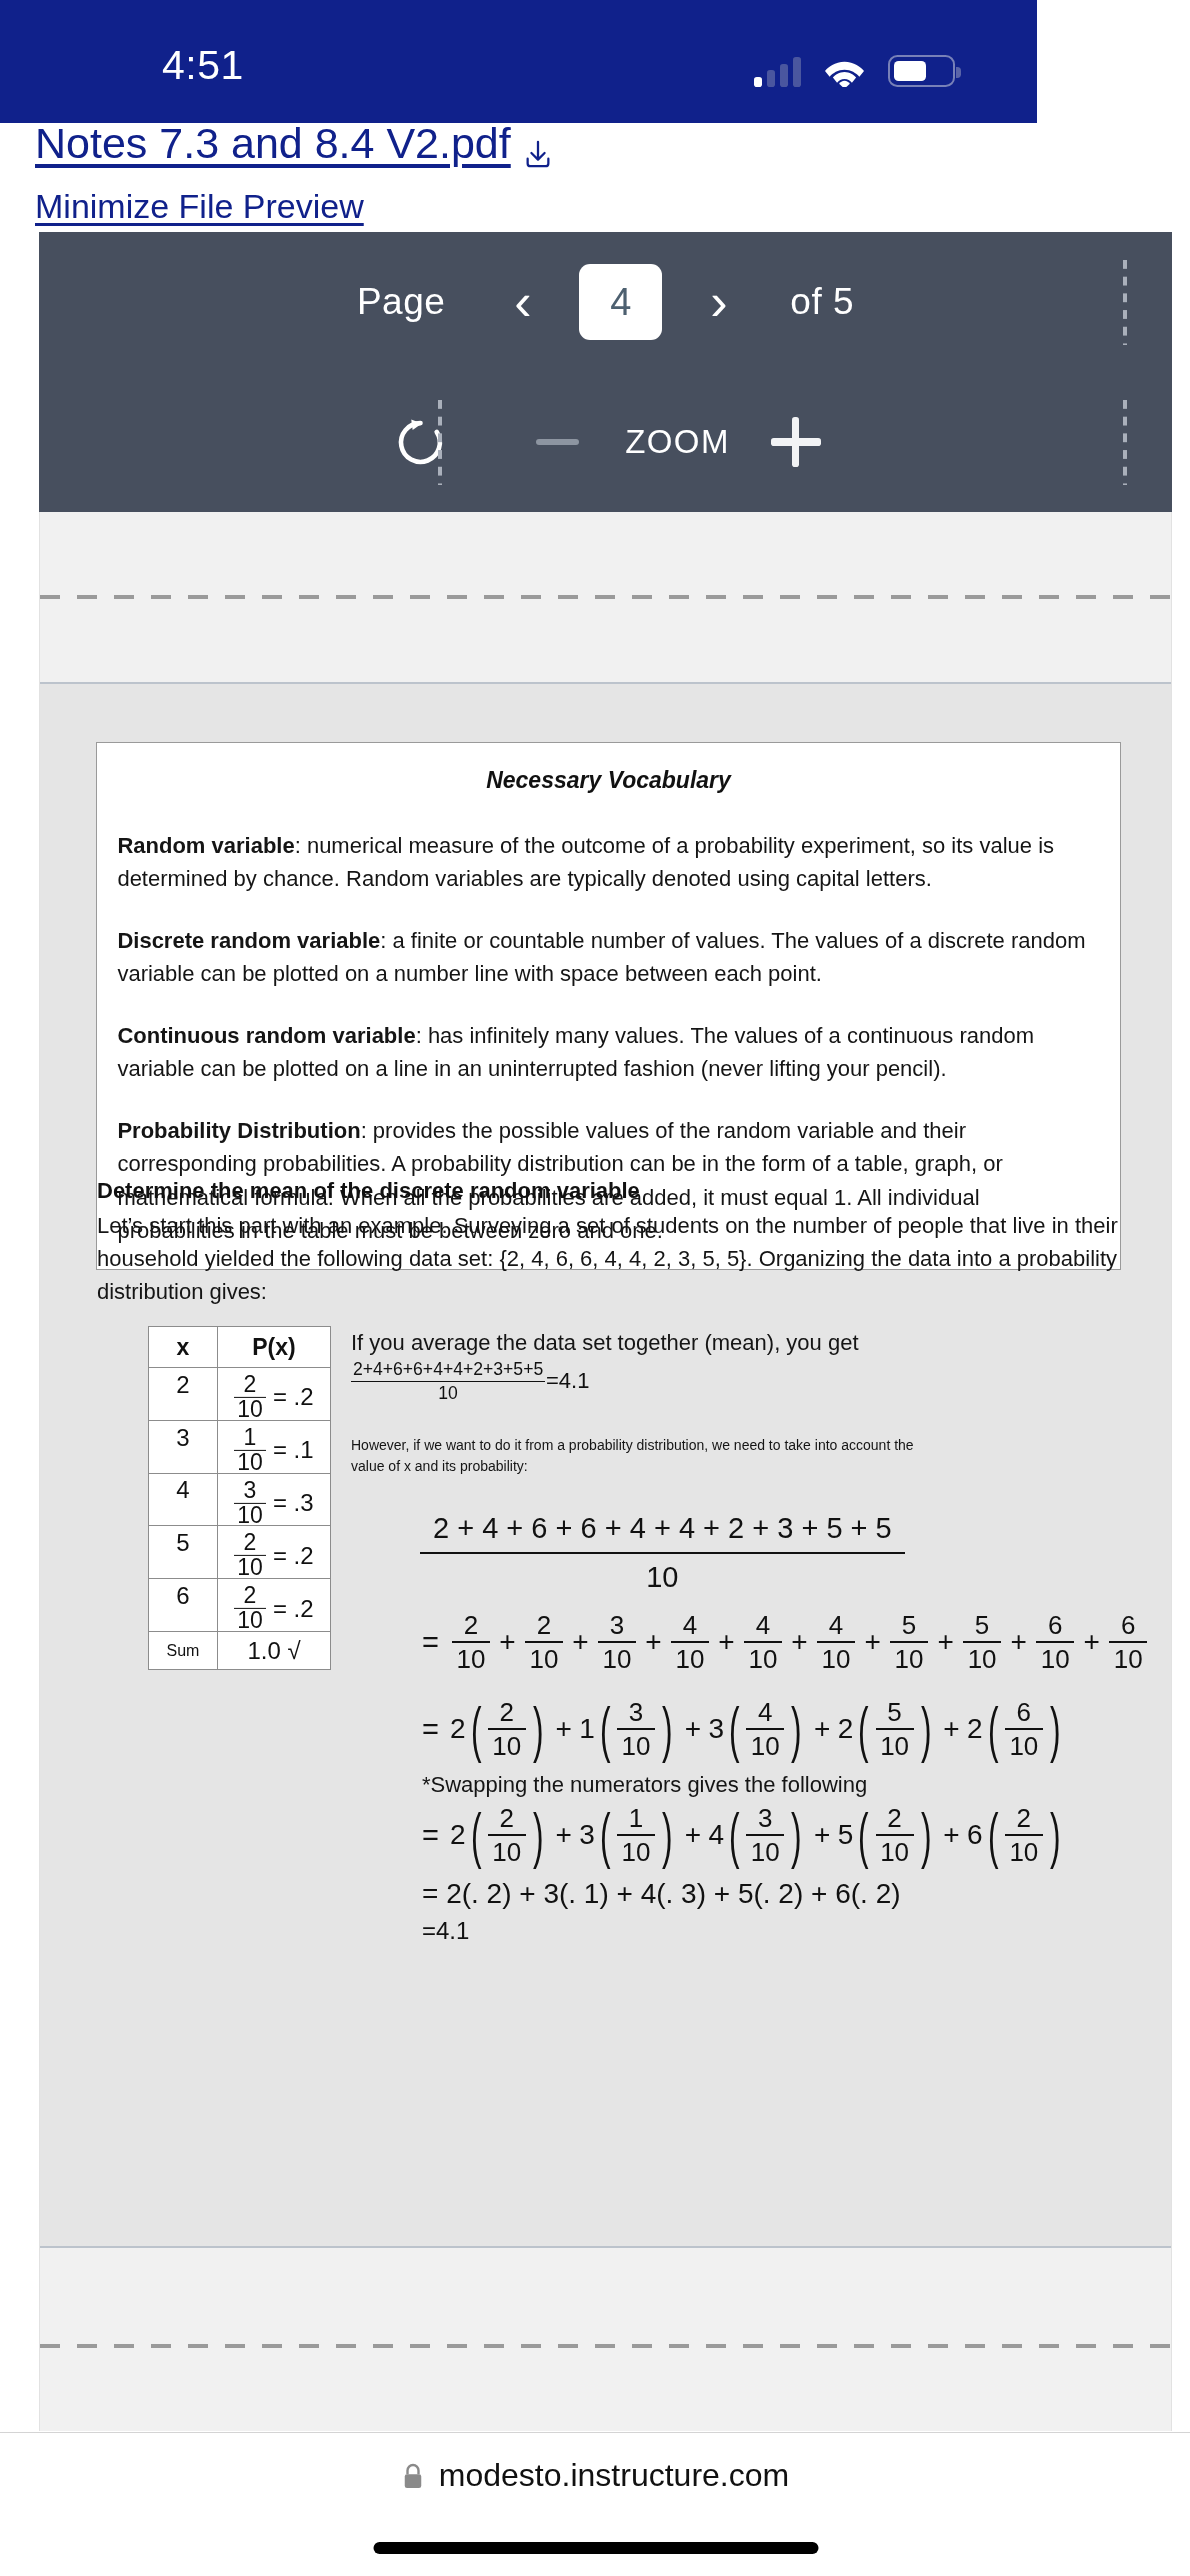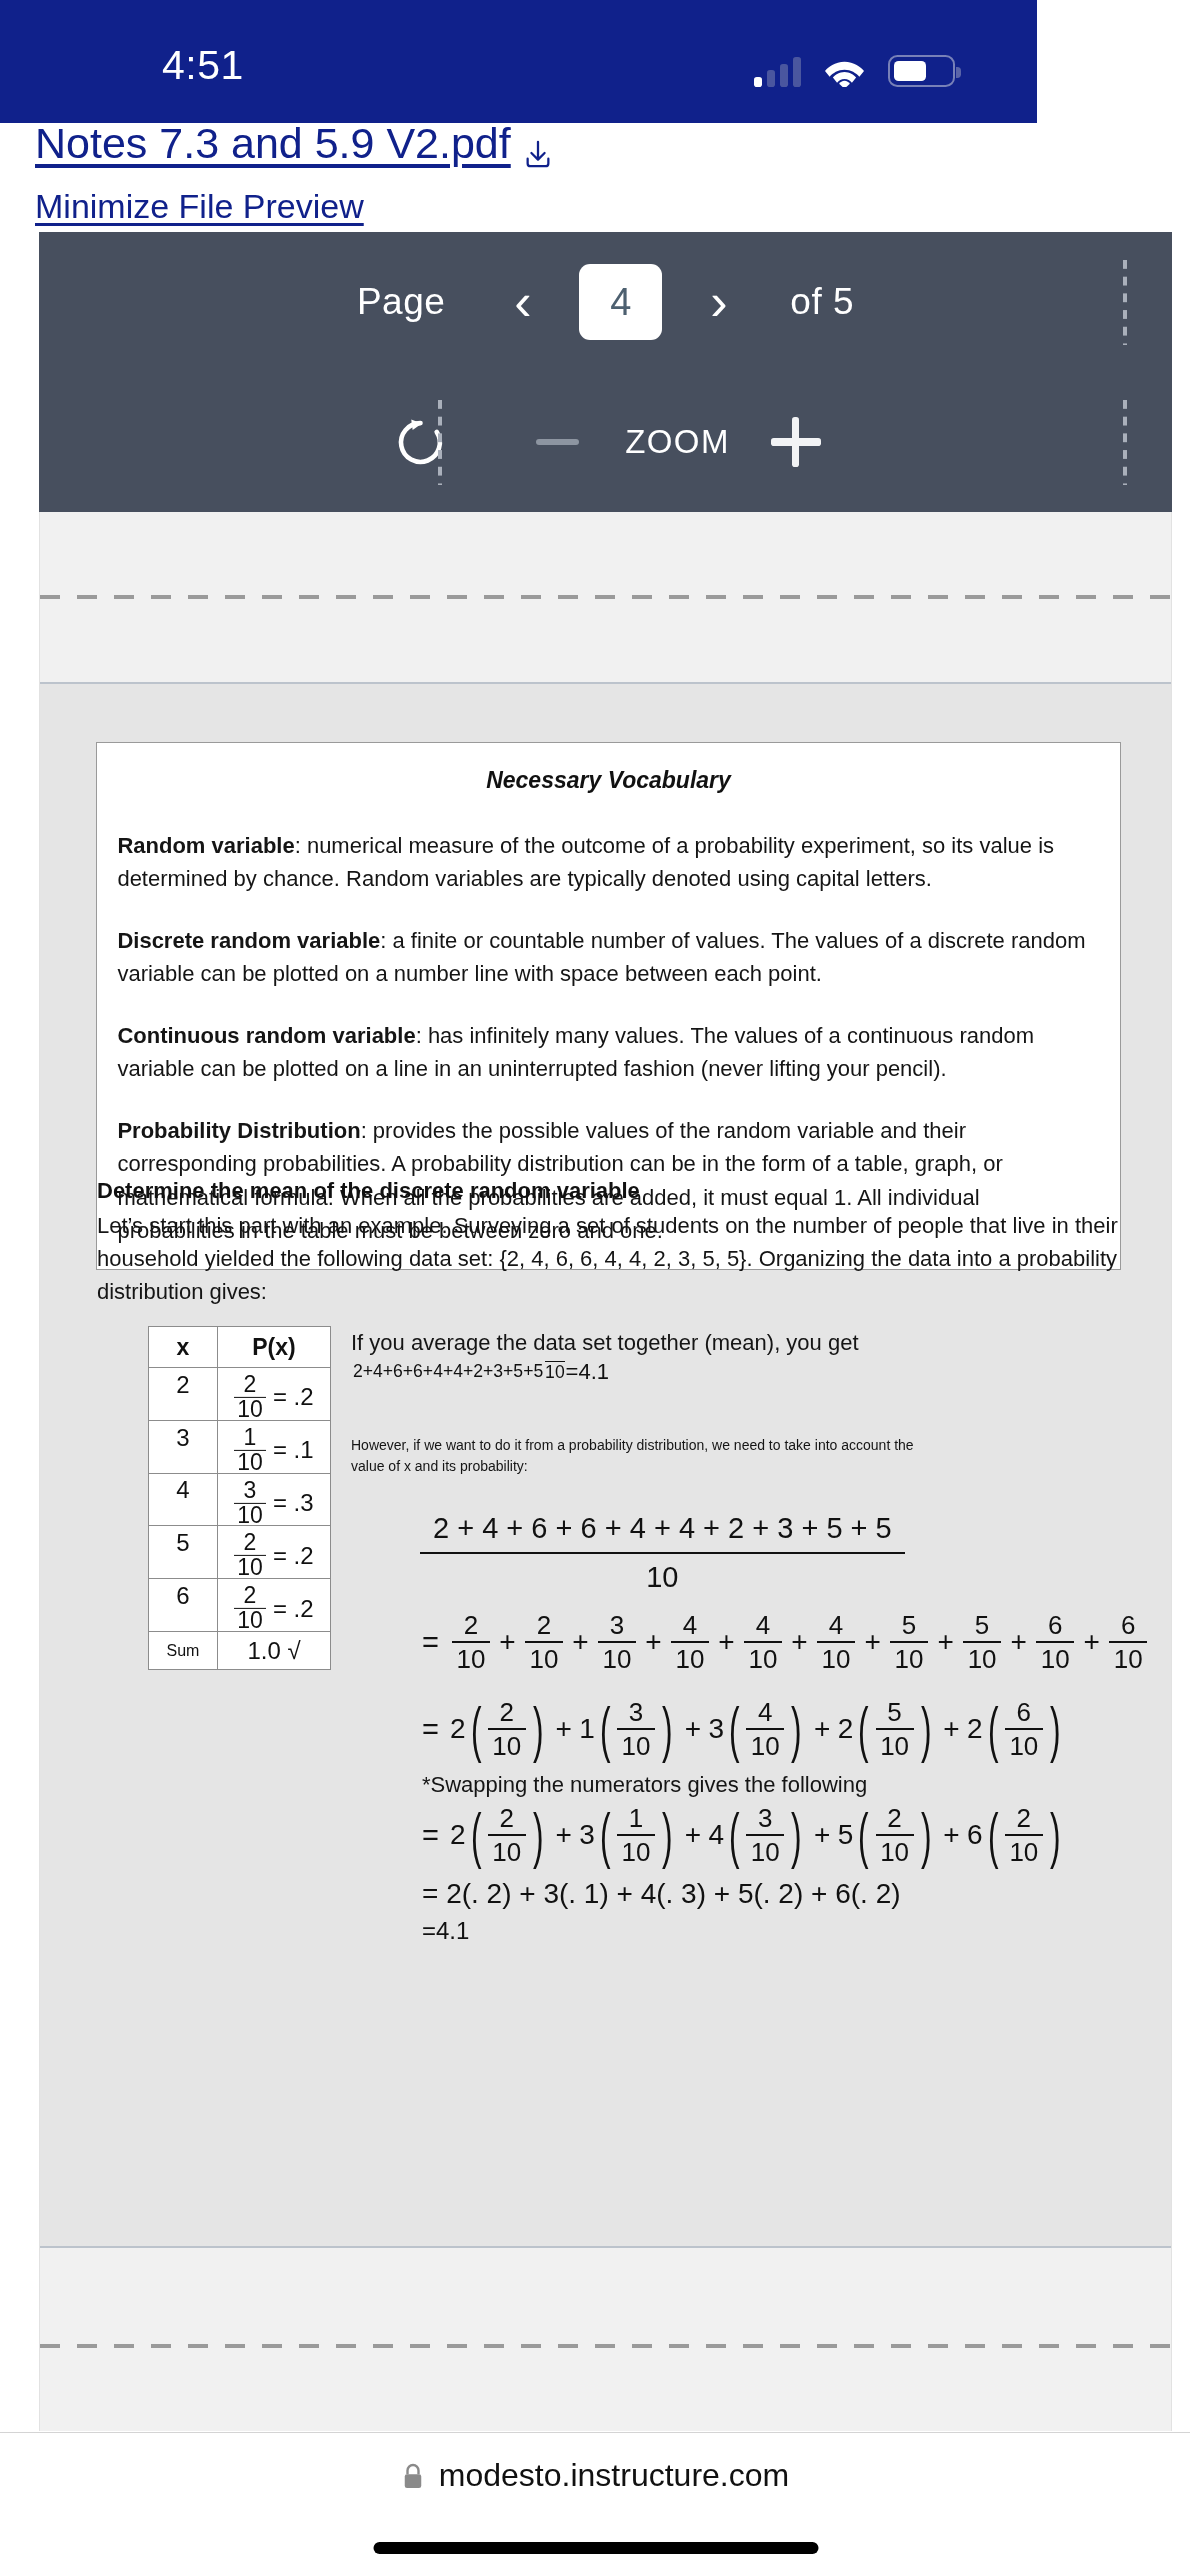--- a/index.html
+++ b/index.html
@@ -187,21 +187,21 @@
 
   
   .avg-text{
     position:absolute; left:311px; top:643px; width:519px;
     font-size:22px; color:#151515; line-height:1.45;
   }
   .avg-frac{
     position:absolute; left:311px; top:675px;
     display:flex; align-items:center; font-size:17.6px; color:#111;
   }
-  .avg-frac .stack{ display:flex; align-items:center; }
+  .avg-frac .stack{ display:flex; flex-direction:column; align-items:center; }
   .avg-frac .stack .n{ padding:0 1.9px 0.9px 1.9px; }
   .avg-frac .stack .d{ border-top:1.4px solid #111; width:100%; text-align:center; padding-top:0.9px; }
   .avg-frac .eq{ font-size:22px; margin-left:0.9px; }
 
   .however-text{
     position:absolute; left:311px; top:751px; width:570px;
     font-size:14px; color:#151515; line-height:1.5;
   }
 
   
@@ -274,21 +274,21 @@
           <path d="M21 25.5 C23.5 25.5 25.5 27 26.8 28.6 L21 34 L15.2 28.6 C16.5 27 18.5 25.5 21 25.5 Z" fill="#fff"></path>
         </svg>
       </div>
       <div class="battery">
         <div class="fill"></div>
           <div class="cap"></div>
       </div>
     </div>
   </div>
 
-  <a class="file-title" href="#"><span>Notes 7.3 and 5.9 V2.pdf</span><span class="dl-icon"><svg width="32" height="32" viewBox="0 0 34 34">
+  <a class="file-title" href="#"><span>Notes 7.3 and 8.4 V2.pdf</span><span class="dl-icon"><svg width="32" height="32" viewBox="0 0 34 34">
           <path d="M17 4 L17 22 M10 16 L17 23 L24 16" stroke="#10218b" stroke-width="2.4" fill="none" stroke-linecap="round" stroke-linejoin="round"></path>
           <path d="M6 22 L6 27 Q6 30 9 30 L25 30 Q28 30 28 27 L28 22" stroke="#10218b" stroke-width="2.4" fill="none" stroke-linecap="round"></path>
         </svg></span></a>
 
   <a class="minimize-link" href="#">Minimize File Preview</a>
 
   <div class="viewer">
 
     <div class="toolbar">
 

